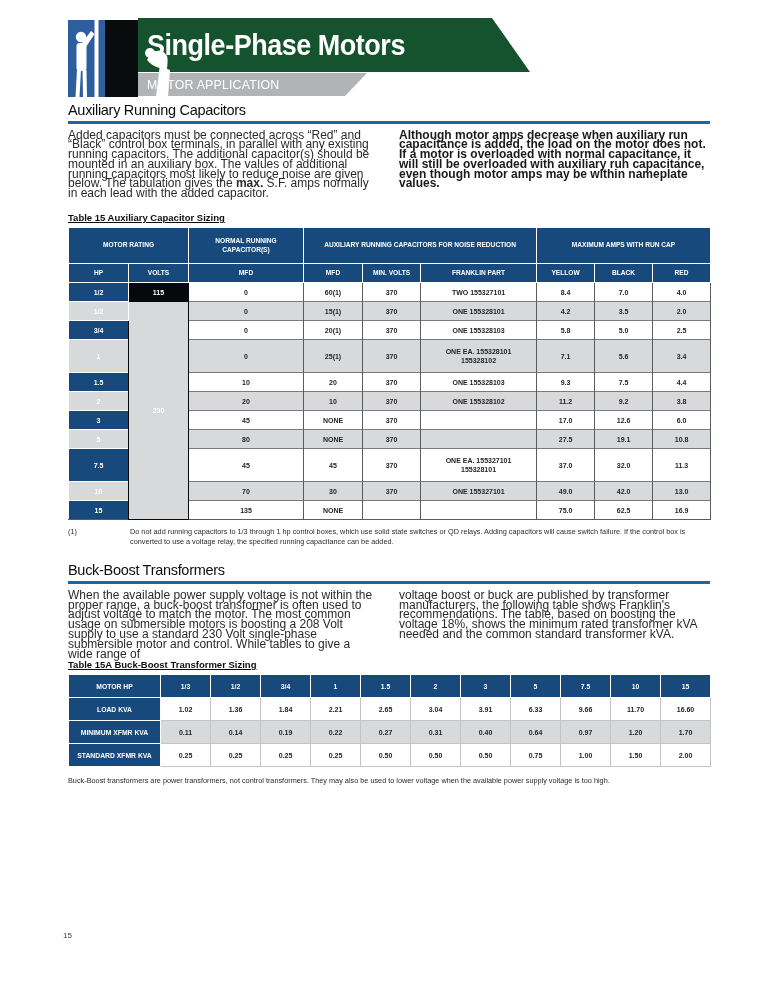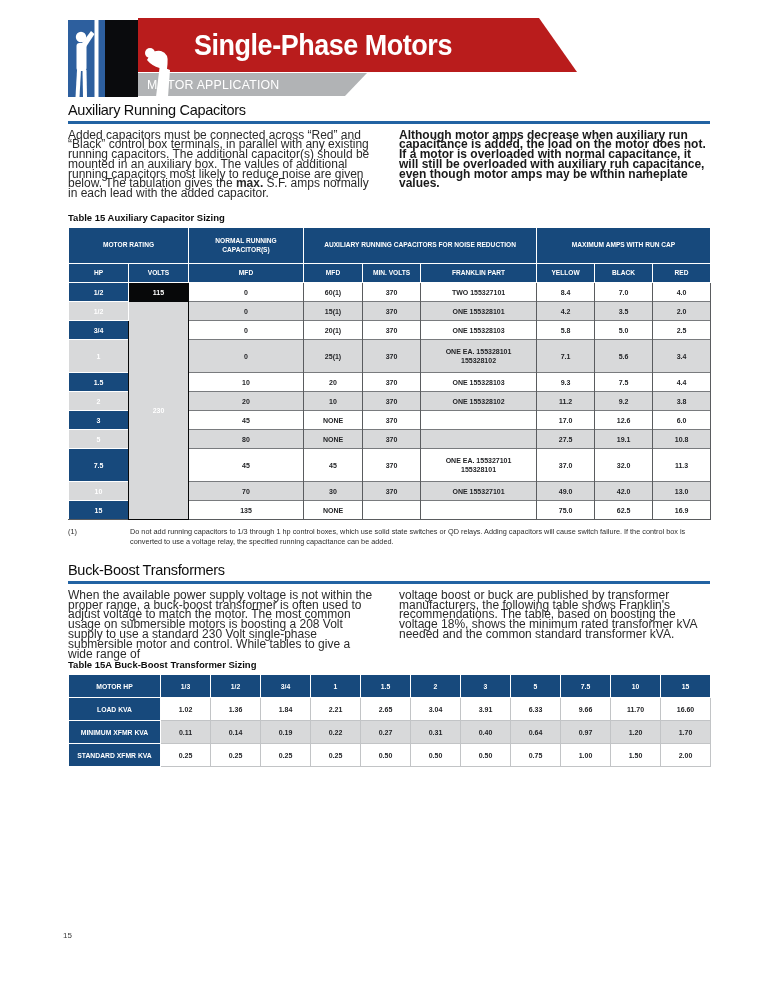--- a/index.html
+++ b/index.html
@@ -8,23 +8,22 @@
     font-family:"Liberation Sans", sans-serif; overflow:hidden;
   }
 
   
   .banner { position:absolute; left:68px; top:18px; width:640px; height:79px; }
   .logo { position:absolute; left:0; top:2px; width:70px; height:77px; }
   .logo-blue { position:absolute; left:0; top:0; width:37px; height:77px; background:#2d5f9e; }
   .logo-black { position:absolute; left:37px; top:0; width:33px; height:77px; background:#0a0b0d; }
   .logo svg { position:absolute; left:0; top:0; }
   .band-blue {
-    position:absolute; left:70px; top:0; width:392px; height:54px; background:#b91c1c;
+    position:absolute; left:70px; top:0; width:392px; height:54px; background:#14532d;
     clip-path:polygon(0 0, calc(100% - 38px) 0, 100% 100%, 0 100%);
-    padding-left:47px;
   }
   .banner-title {
     display:inline-block; margin-left:9px; color:#ffffff; font-weight:bold;
     font-size:29px; line-height:55px; letter-spacing:-0.5px;
     transform:scaleX(.93); transform-origin:left center; white-space:nowrap;
   }
   .band-gray {
     position:absolute; left:70px; top:55px; width:229px; height:23px; background:#b1b3b5;
     clip-path:polygon(0 0, 100% 0, calc(100% - 22px) 100%, 0 100%);
   }
@@ -36,21 +35,21 @@
 
   
   .content { position:absolute; left:68px; top:102px; width:642px; }
   h2.section-heading {
     margin:0; font-size:14.5px; font-weight:normal; color:#0d0d0d; letter-spacing:-0.3px;
   }
   .heading-rule { height:2.5px; background:#2263a3; margin-top:3px; }
   .cols { display:flex; gap:21px; margin-top:7px; }
   .col { width:310px; font-size:12px; line-height:9.8px; color:#2a2a2a; }
   .col.bold-col { font-weight:bold; color:#1a1a1a; }
-  .table-title { font-size:9.5px; font-weight:bold; color:#0d0d0d; margin:13px 0 4px 0; }
+  .table-title { font-size:9.5px; font-weight:bold; color:#0d0d0d; margin:13px 0 4px 0;text-decoration:underline; }
 
   
   table.t15 { border-collapse:collapse; table-layout:fixed; width:642px; }
   .t15 th {
     background:#17497c; color:#ffffff; font-size:6.6px; font-weight:bold;
     border:1px solid #ffffff; padding:1px 2px; line-height:8.5px; text-align:center;
   }
   .t15 tr.group-row th { height:33px; }
   .t15 tr.sub-row th { height:16px; }
   .t15 td {
@@ -361,16 +360,17 @@
             <td>0.50</td>
             <td>0.50</td>
             <td>0.75</td>
             <td>1.00</td>
             <td>1.50</td>
             <td>2.00</td>
           </tr>
         </tbody>
     </table>
 
+    <p class="bottom-note">Buck-Boost transformers are power transformers, not control transformers. They may also be used to lower voltage when the available power supply voltage is too high.</p>
   </div>
 
   <div class="page-number">15</div>
 </div>
 
 </body></html>

